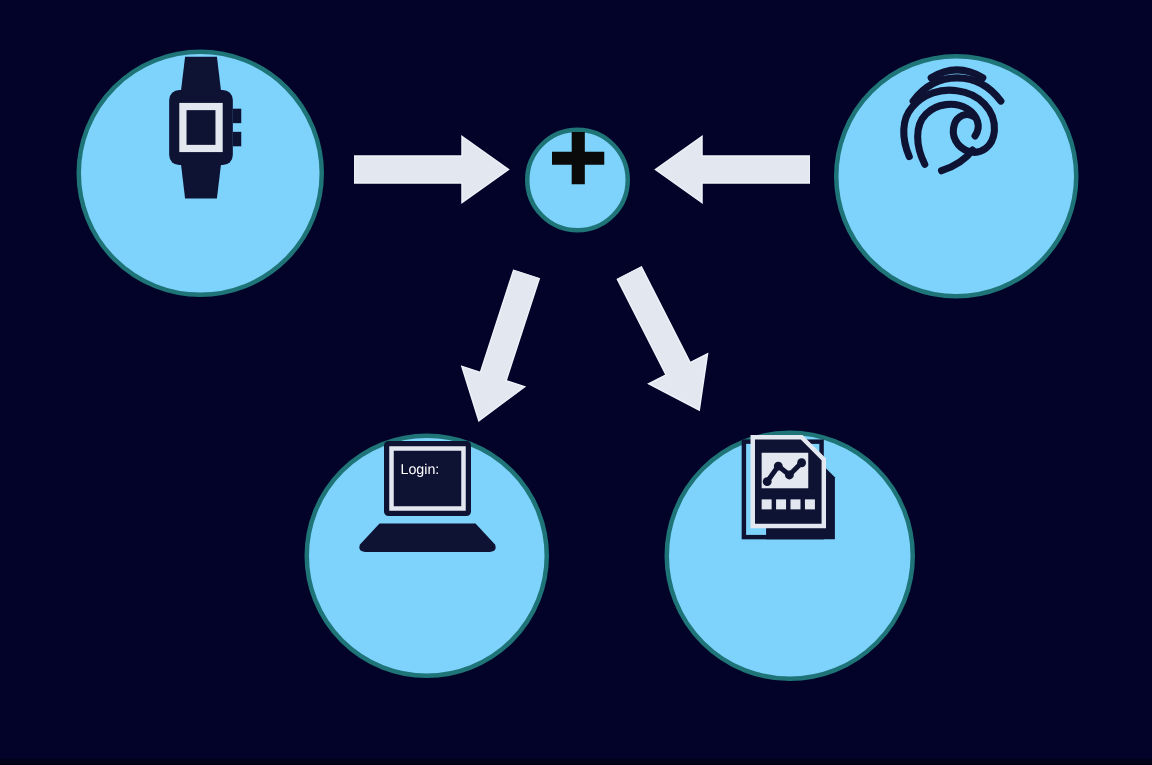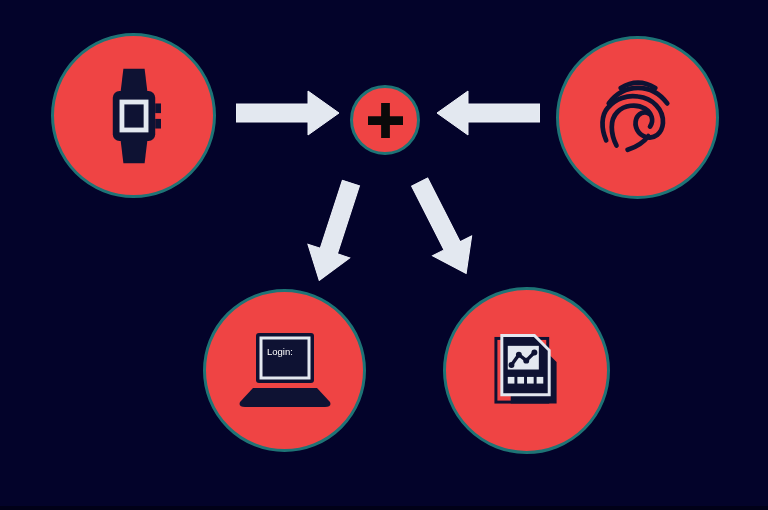--- a/index.html
+++ b/index.html
@@ -5,23 +5,23 @@
   html,body{margin:0;padding:0;}
   body{
     width:768px;height:510px;overflow:hidden;
     background:#03032a;
     font-family:"Liberation Sans", sans-serif;
     position:relative;
   }
   .stage{position:absolute;left:0;top:0;width:768px;height:510px;}
   .node{
     position:absolute;border-radius:50%;
-    background:#ef4444;border:3px solid #1e7476;
+    background:#7dd3fc;border:3px solid #1e7476;
     box-sizing:border-box;
-    display:flex;align-items:center;justify-content:center;
+    display:flex;justify-content:center;
   }
   .node-watch{left:51px;top:33px;width:165px;height:165px;}
   .node-fingerprint{left:556px;top:36px;width:163px;height:163px;}
   .node-plus{left:350px;top:85px;width:70px;height:70px;}
   .node-laptop{left:203px;top:289px;width:163px;height:163px;}
   .node-report{left:443px;top:287px;width:167px;height:167px;}
   .arrow{position:absolute;width:104px;height:46px;}
   .arrow svg{display:block;width:104px;height:46px;}
   .arrow-a{left:236px;top:90px;}
   .arrow-b{left:436px;top:90px;transform:rotate(180deg);}

